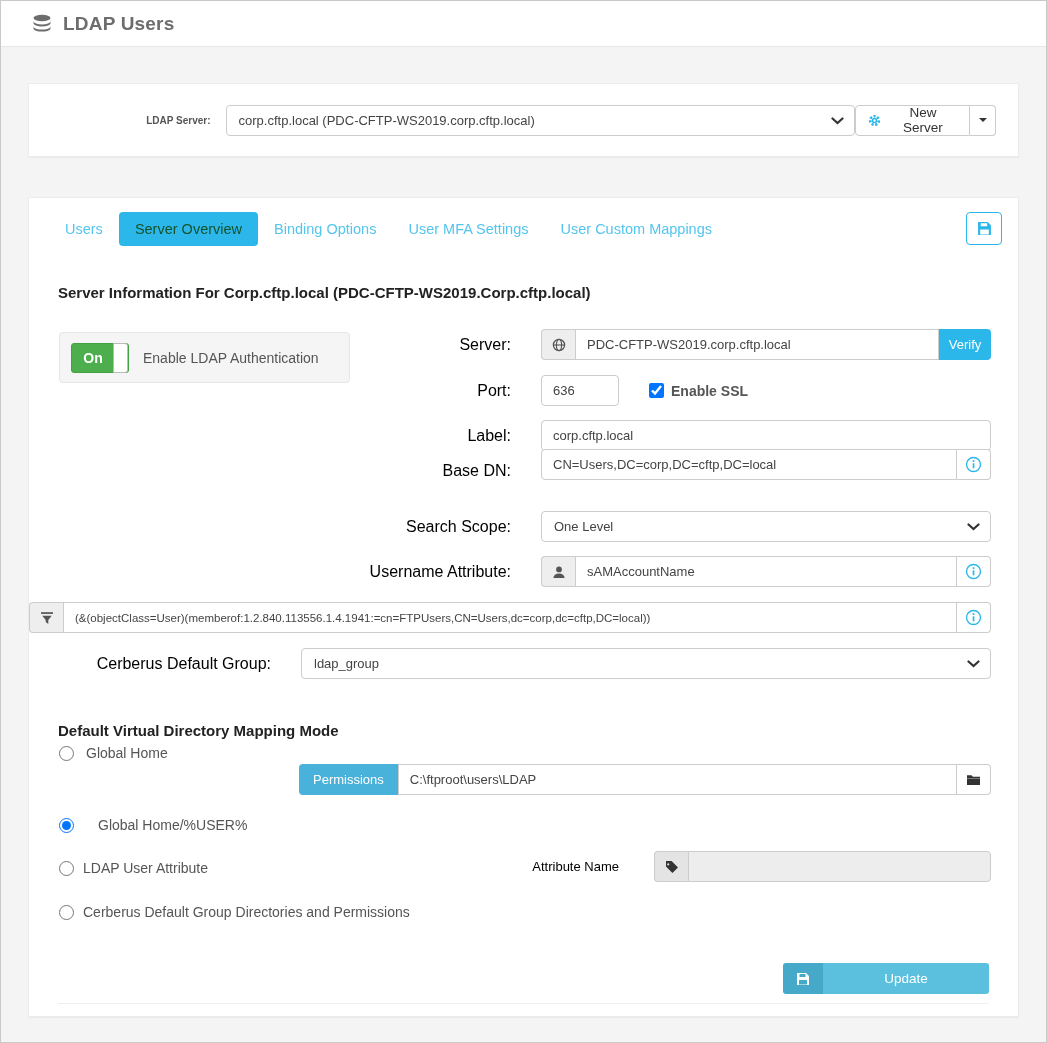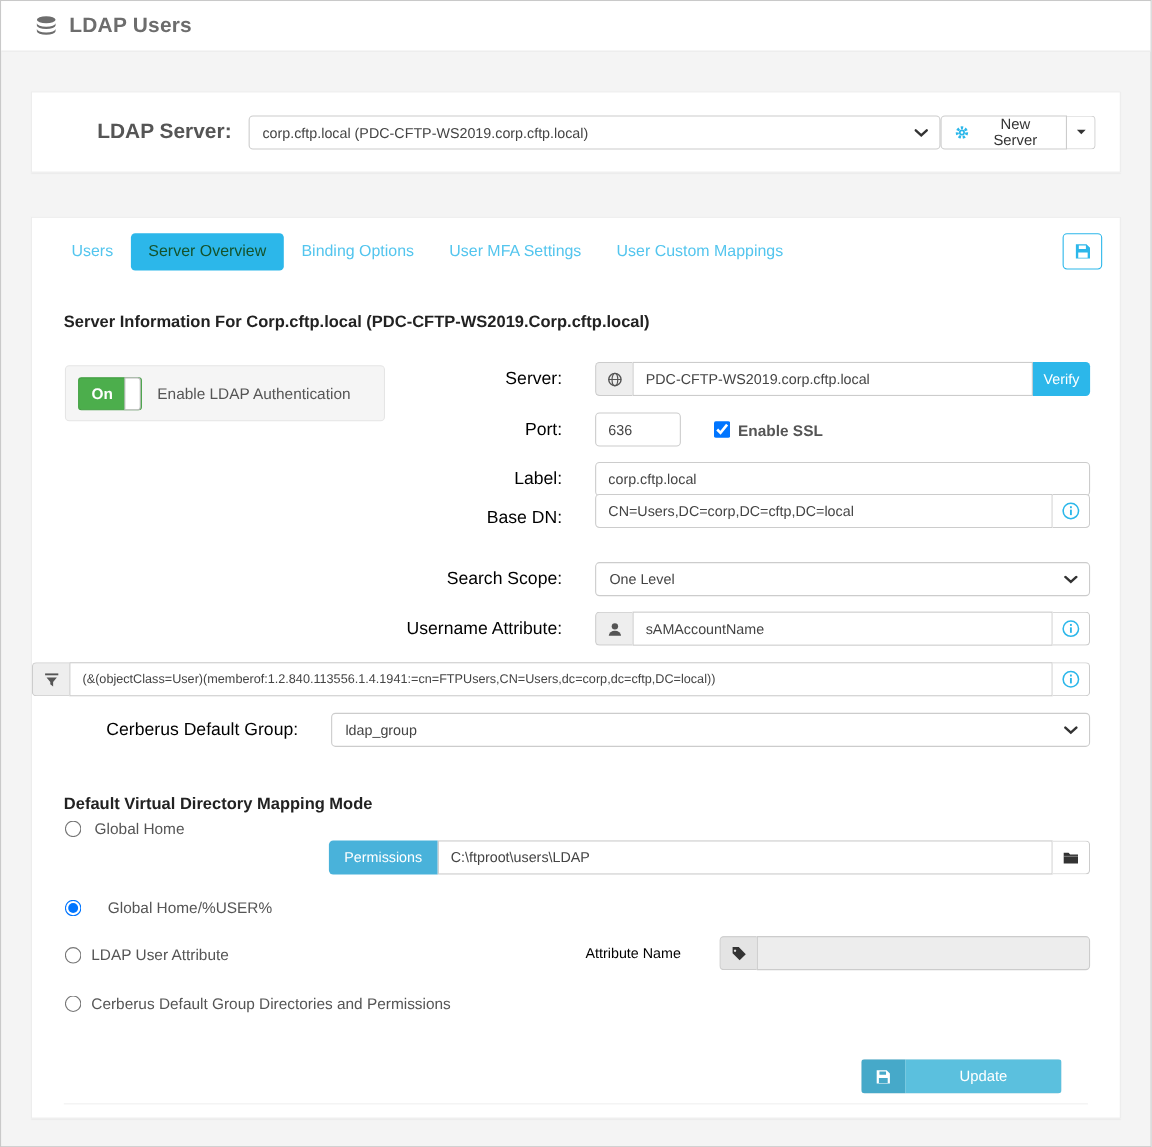--- a/index.html
+++ b/index.html
@@ -12,21 +12,21 @@
   .appbar { position:relative; height:46px; background:#fff; border-bottom:1px solid #e7e7e7;
             display:flex; align-items:center; padding-left:30px; }
   .appbar h1 { font-size:19px; font-weight:bold; color:#6d6d6d; margin-left:10px; letter-spacing:.2px; }
 
   
   .page { padding:0 27px; }
   .panel { background:#fff; border:1px solid #ececec; box-shadow:0 1px 1px rgba(0,0,0,.04); }
   .panel-select { margin-top:36px; height:74px; display:flex; align-items:center; padding:0 22px; }
   .panel-main { position:relative; margin-top:40px; height:820px; }
 
-  label, .flabel { font-size:19px; font-weight:bold; color:#555; }
+  label, .flabel { font-size:10px; font-weight:bold; color:#555; }
 
   
   .ls-label { width:160px; text-align:right; }
   .sel { position:relative; height:31px; background:#fff; border:1px solid #ccc; border-radius:4px;
          display:flex; align-items:center; padding:0 30px 0 12px; font-size:13px; color:#444; cursor:pointer; }
   .sel .chev { position:absolute; right:10px; top:11px; }
   .ls-select { width:631px; margin-left:15px; }
   .btn-split { margin-left:auto; display:flex; }
   .btn-new { height:31px; background:#fff; border:1px solid #ccc; border-radius:4px 0 0 4px;
              display:flex; align-items:center; gap:6px; padding:0 11px; font-size:13.5px; color:#333; cursor:pointer; }
@@ -85,21 +85,21 @@
 
   .perm-row { position:absolute; left:270px; right:27px; top:566px; }
   .btn-perm { background:#49b2da; color:#fff; border:none; border-radius:4px 0 0 4px; padding:0 14px;
               font-size:13px; cursor:pointer; font-family:"Liberation Sans", sans-serif; }
   .attr-row { position:absolute; left:0; right:27px; top:653px; display:flex; align-items:center; height:31px; }
   .attr-row .lab { width:625px; text-align:right; padding-right:35px; flex:0 0 auto; font-size:13px; }
   .tinput:disabled { background:#ededed; }
   .addon.dis { background:#e4e4e4; }
 
   
-  .btn-update { position:absolute; left:754px; top:765px; width:182px; height:31px; display:flex;
+  .btn-update { position:absolute; left:754px; top:765px; width:206px; height:31px; display:flex;
                 border:none; border-radius:3px; overflow:hidden; cursor:pointer; padding:0;
                 font-family:"Liberation Sans", sans-serif; }
   .btn-update .seg { width:40px; background:#46a9c9; display:flex; align-items:center; justify-content:center; }
   .btn-update .utxt { flex:1; background:#5bc0de; color:#fff; font-size:13.5px; display:flex;
                 align-items:center; justify-content:center; }
   .hr { position:absolute; left:29px; right:29px; top:805px; border-top:1px solid #efefef; }
 
   svg { display:block; }
 </style>
 </head>

